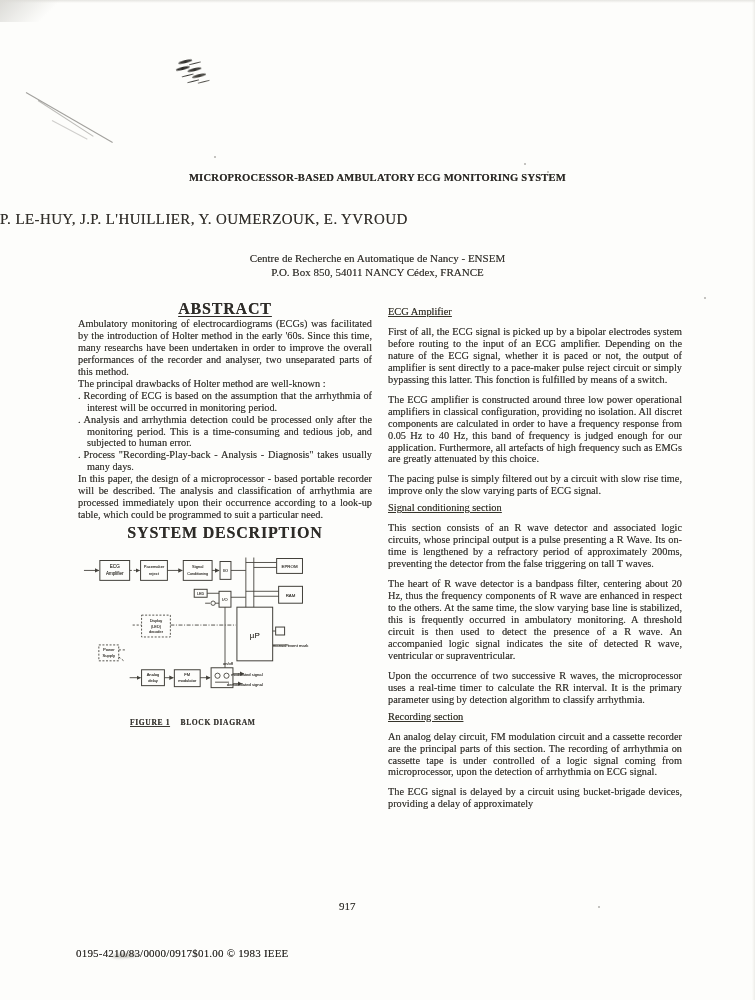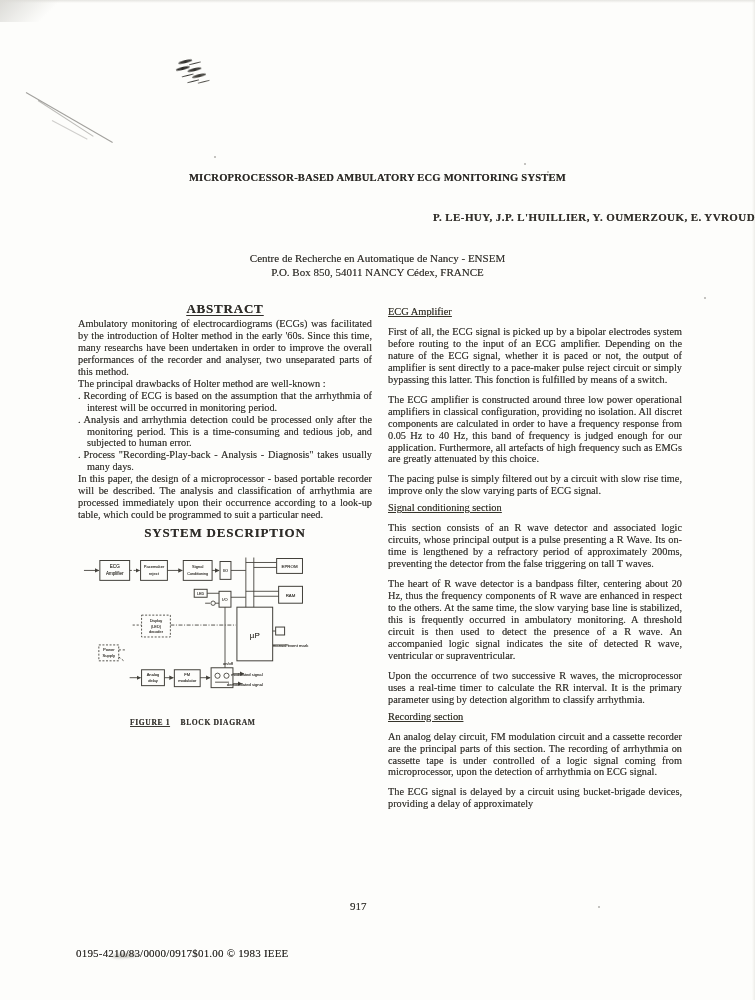--- a/index.html
+++ b/index.html
@@ -11,36 +11,36 @@
   }
   .page{position:absolute;inset:0;}
   .ink{text-shadow:0 0 0.5px rgba(45,42,38,0.65);}
   
   .title{
     position:absolute;top:172px;left:0;right:0;text-align:center;
     font-family:Liberation Serif, serif;font-weight:bold;
     font-size:10.6px;letter-spacing:0.2px;color:#2c2a26;
   }
   .authors{
-    position:absolute;top:211px;left:0;right:0;text-align:right;
-    font-weight:bold;font-size:11px;letter-spacing:0.4px;color:#33302b;
+    position:absolute;top:211px;left:0;right:0;text-align:left;
+    font-weight:normal;font-size:15px;letter-spacing:0.4px;color:#33302b;
   }
   .affil{position:absolute;left:0;right:0;text-align:center;font-size:11px;color:#3a3833;}
   .affil1{top:252px;}
   .affil2{top:266px;}
   
   .columns{
     position:absolute;top:303px;left:78px;width:604px;
     display:flex;gap:16px;
   }
   .col{width:294px;font-size:10.3px;line-height:11.95px;text-align:justify;color:#3a3833;}
   .col p{margin:8px 0 5px 0;}
   .col p.tight{margin:0;}
   .center-head{
-    text-align:center;font-weight:bold;font-size:13px;letter-spacing:0.8px;
+    text-align:center;font-weight:bold;font-size:16px;letter-spacing:0.8px;
     margin:0 0 3px 0;color:#2e2c28;
   }
   .center-head.u{text-decoration:underline;text-underline-offset:2px;}
   .sec-head{
     margin:3px 0 1px 0;text-decoration:underline;text-underline-offset:1px;
     font-size:10.4px;color:#353329;
   }
   .bullet{padding-left:9px;text-indent:-9px;margin:0;}
   .bullet .mark{padding-right:3px;}
   .sys-gap{height:6px;}
@@ -52,21 +52,21 @@
     font-weight:bold;color:#3a3833;
   }
   .fig-caption .cap1{text-decoration:underline;margin-right:8px;}
   svg .bx{fill:none;stroke:#413f39;stroke-width:1;}
   svg .bxd{fill:none;stroke:#44423c;stroke-width:0.9;stroke-dasharray:2,1.6;}
   svg .ln{stroke:#44423c;stroke-width:0.9;fill:none;}
   svg .lnd{stroke:#44423c;stroke-width:0.9;fill:none;stroke-dasharray:2.2,1.8;}
   svg .lndd{stroke:#44423c;stroke-width:0.9;fill:none;stroke-dasharray:4,1.6,1,1.6;}
   svg text{fill:#3c3a34;font-family:"Liberation Sans",sans-serif;text-anchor:middle;}
   
-  .pagenum{position:absolute;left:350px;top:900px;font-size:11px;color:#35332e;}
+  .pagenum{position:absolute;left:339px;top:900px;font-size:11px;color:#35332e;}
   .footer{position:absolute;left:76px;top:938px;font-size:11px;letter-spacing:0.2px;color:#2f2d29;margin-top:9px;}
   
   .corner-tl{position:absolute;left:0;top:0;width:60px;height:22px;
     background:linear-gradient(135deg,#b9b8b2 0%,rgba(255,255,255,0) 75%);opacity:.5;}
   .edge-top{position:absolute;top:0;left:0;right:0;height:3px;
     background:linear-gradient(#dcdbd6,rgba(255,255,255,0));opacity:.7;}
   .edge-right{position:absolute;top:0;right:0;width:3px;height:100%;
     background:linear-gradient(270deg,#e3e2dd,rgba(255,255,255,0));opacity:.6;}
   .smudge{
     position:absolute;left:170px;top:56px;width:14px;height:3px;border-radius:45%;

